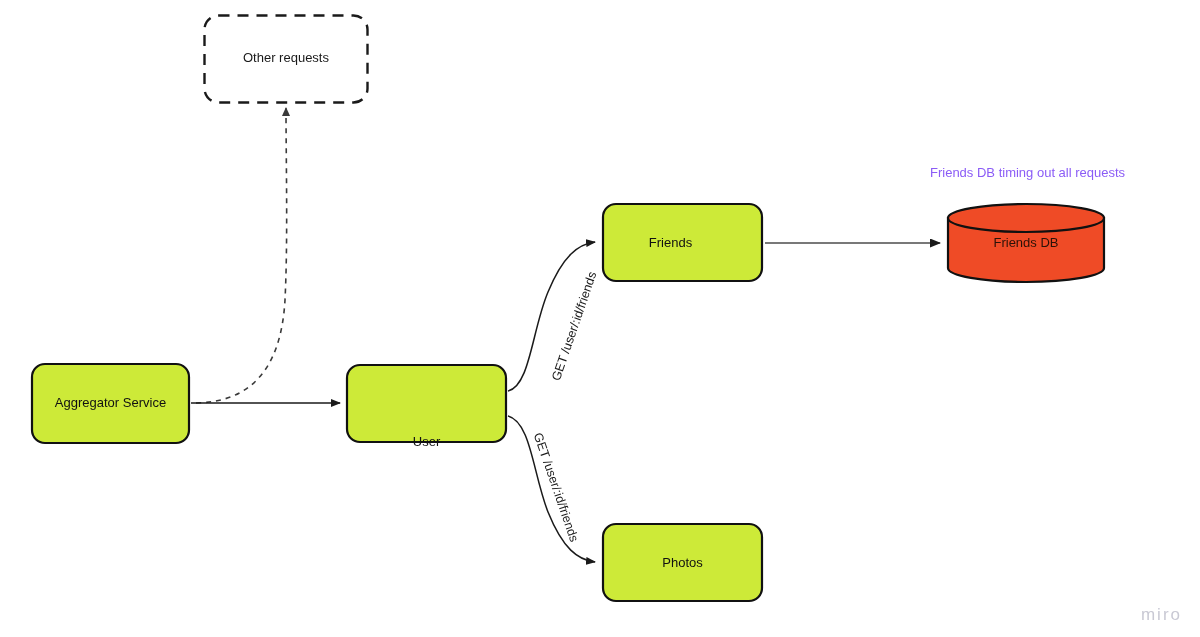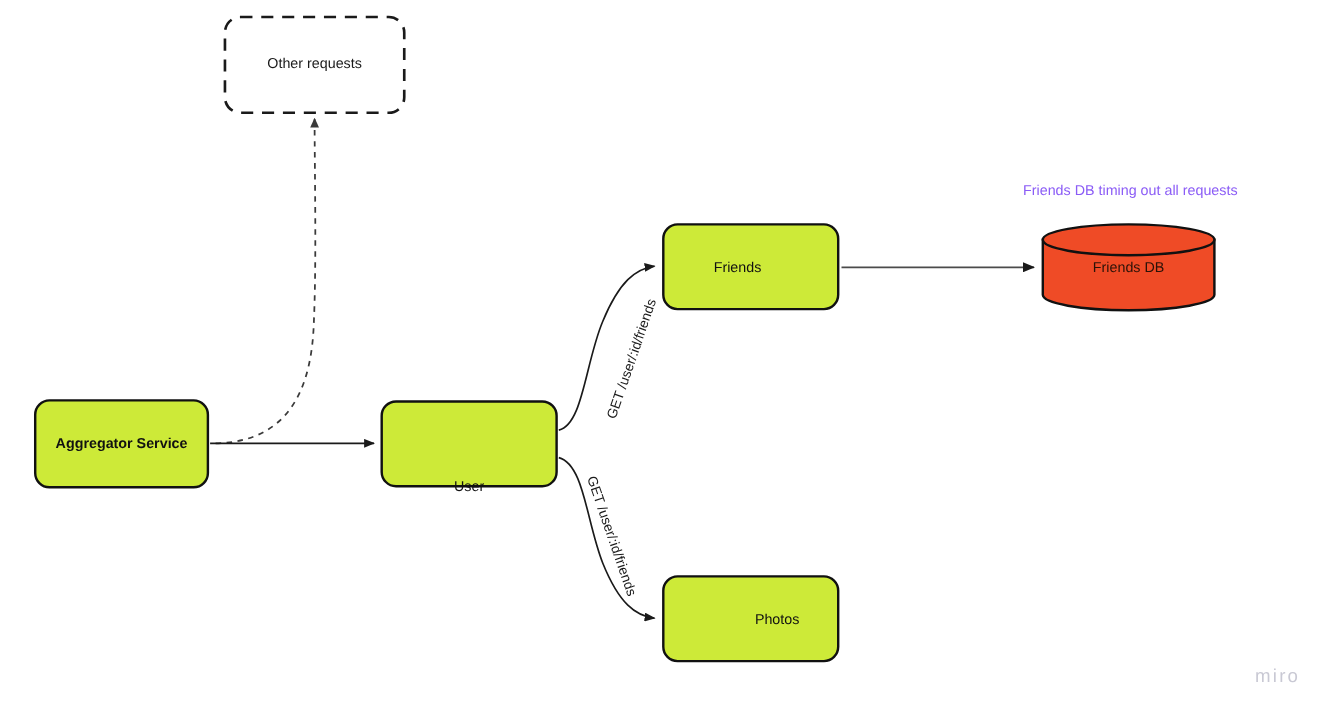--- a/index.html
+++ b/index.html
@@ -102,27 +102,27 @@
   <rect x="603" y="524" width="159" height="77" rx="13" ry="13" fill="#cdea38" stroke="#111111" stroke-width="2.2"></rect>
 
   <g>
     <path d="M 948,218 L 948,268 A 78,14 0 0 0 1104,268 L 1104,218 Z" fill="#ef4b26" stroke="#111111" stroke-width="2.2"></path>
     <ellipse cx="1026" cy="218" rx="78" ry="14" fill="#ef4b26" stroke="#111111" stroke-width="2.2"></ellipse>
   </g>
 </svg>
 
 <div class="node-label" style="left:204px; top:50px; width:164px;">Other requests</div>
 
-<div class="node-label dark" style="left:31px; top:395px; width:159px;font-weight:bold;">Aggregator Service</div>
+<div class="node-label dark" style="left:31px; top:395px; width:159px;">Aggregator Service</div>
 
 <div class="node-label dark" style="left:346px; top:396px; width:161px;margin-top:38px;">User</div>
 
 <div class="node-label dark" style="left:602px; top:235px; width:137px;">Friends</div>
 
-<div class="node-label dark" style="left:602px; top:555px; width:161px;padding-left:24px;">Photos</div>
+<div class="node-label dark" style="left:602px; top:555px; width:161px;">Photos</div>
 
 <div class="node-label db" style="left:947px; top:235px; width:158px;">Friends DB</div>
 
 <div class="edge-label" style="left:549px; top:378px; transform: rotate(-71deg);">GET /user/:id/friends</div>
 
 <div class="edge-label" style="left:544px; top:431px; transform: rotate(71deg);">GET /user/:id/friends</div>
 
 <div class="annotation" style="left:930px; top:165px;">Friends DB timing out all requests</div>
 
 <div class="watermark">miro</div>

